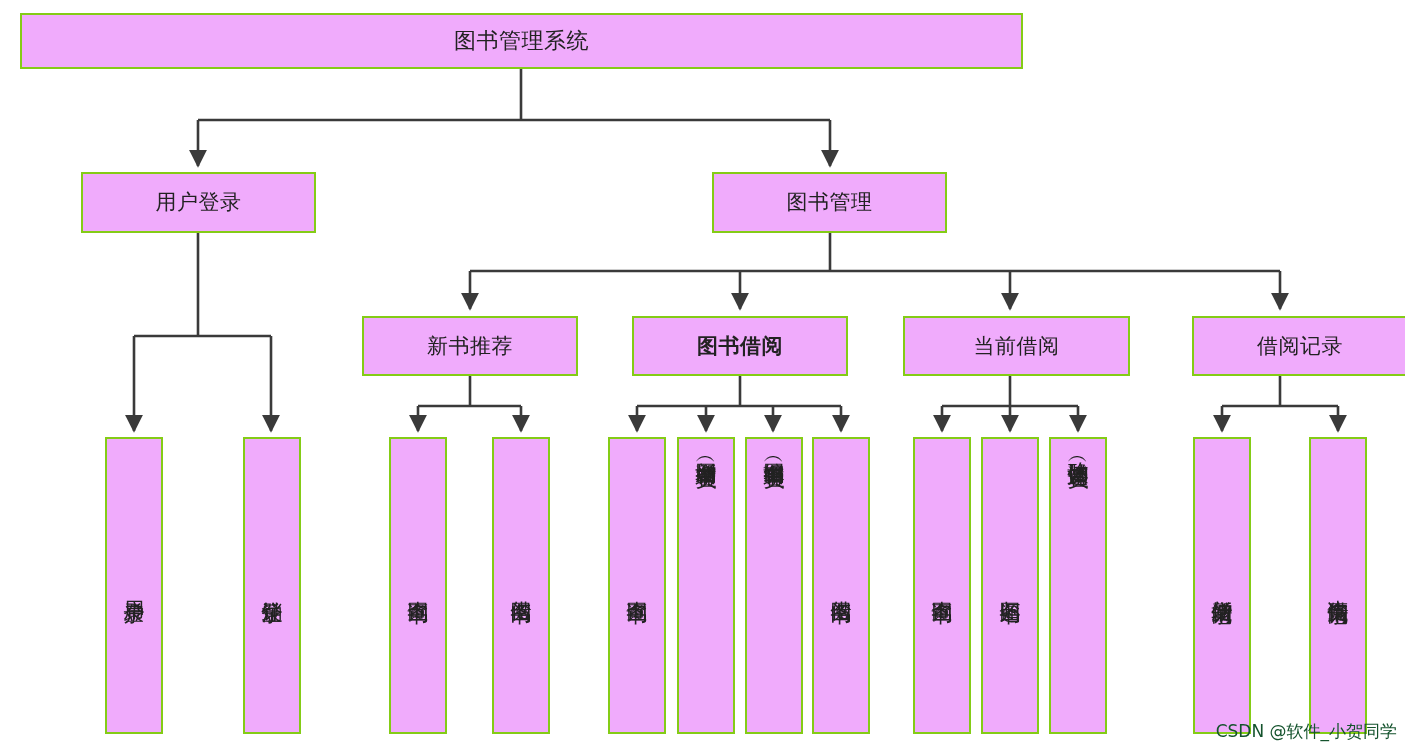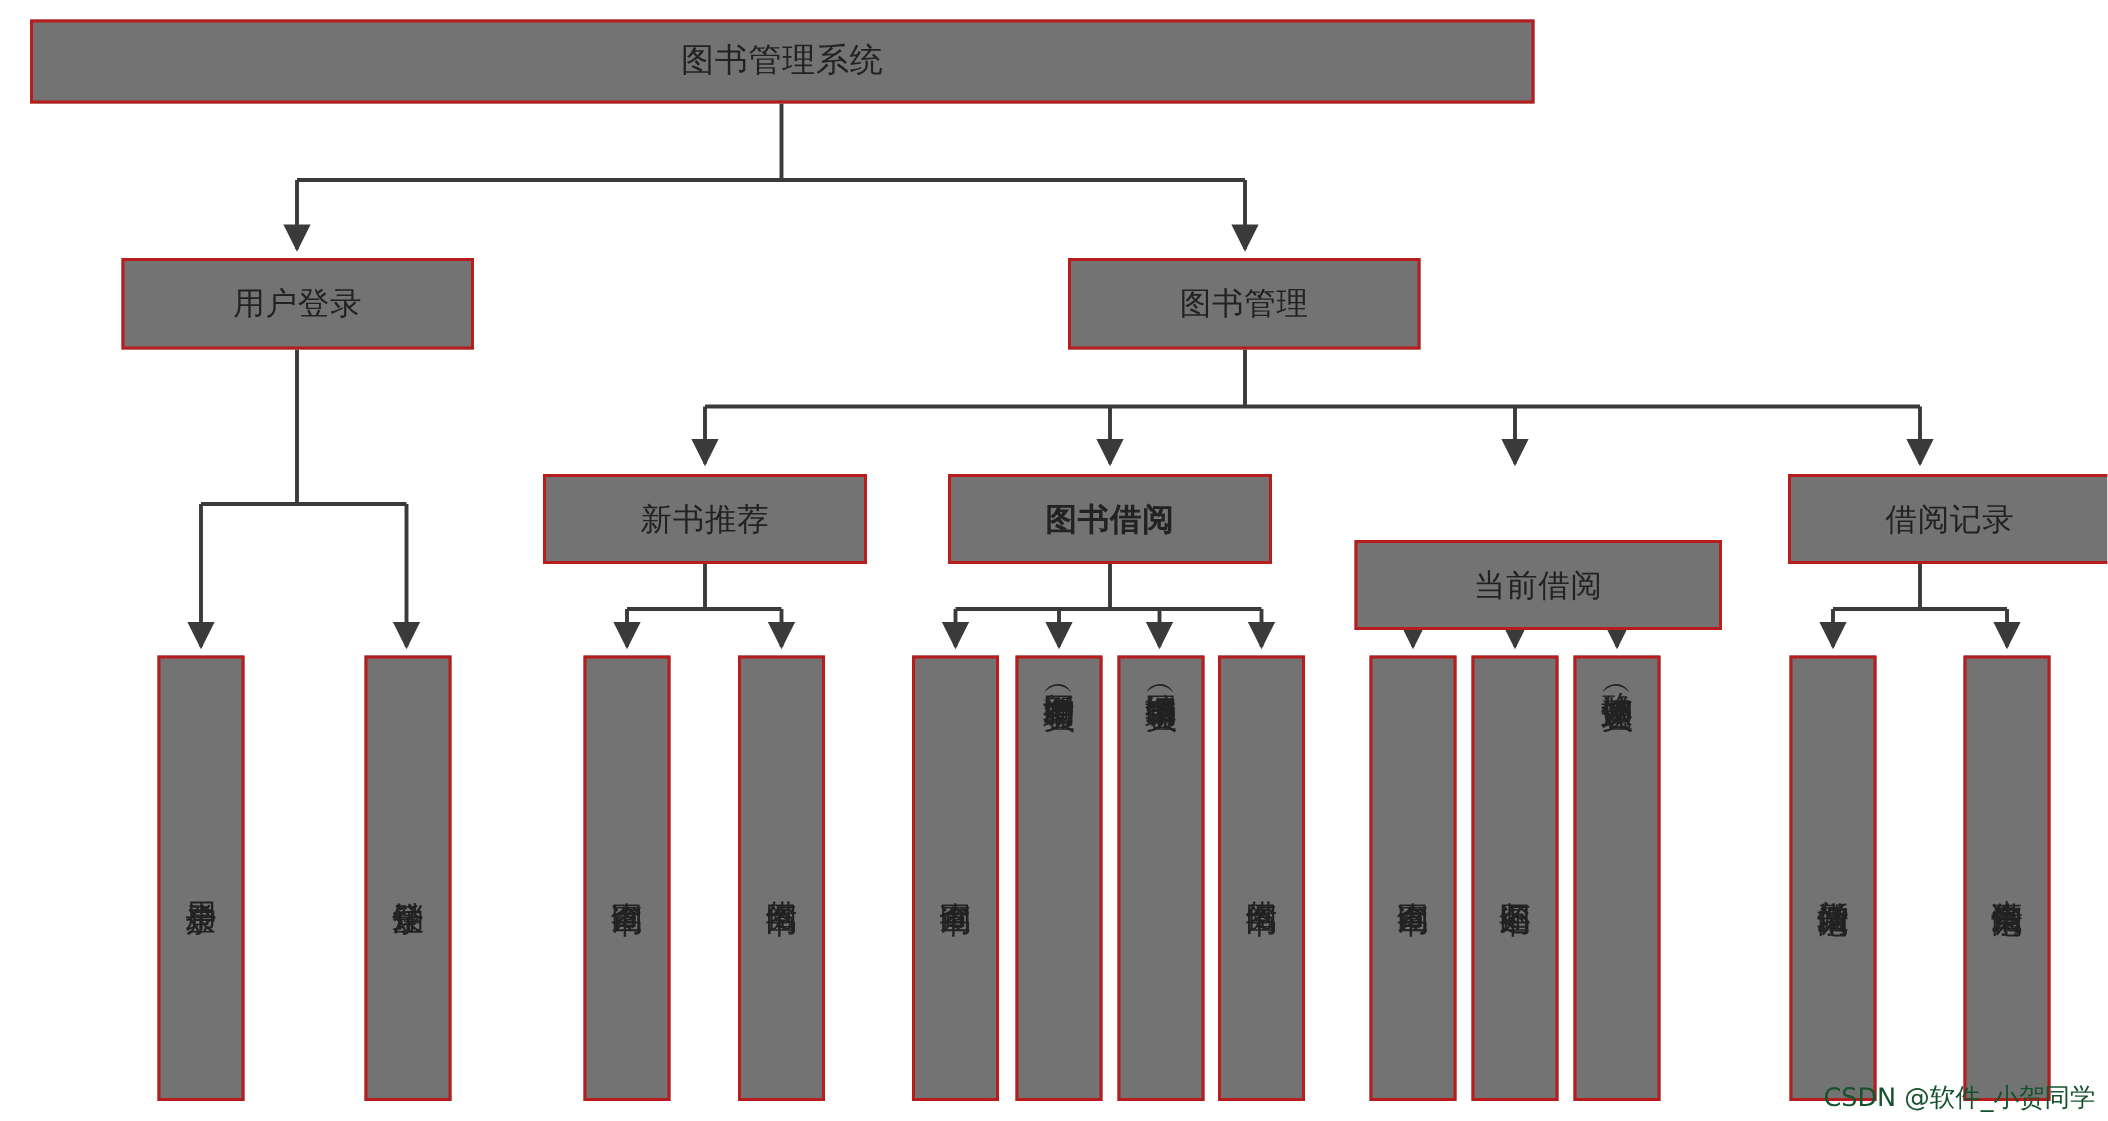--- a/index.html
+++ b/index.html
@@ -22,22 +22,22 @@
     position: absolute;
     left: 0;
     top: 0;
     width: 1405px;
     height: 747px;
     pointer-events: none;
   }
   .node {
     position: absolute;
     box-sizing: border-box;
-    background: #737373;
-    border: 2px solid #b91c1c;
+    background: #f0abfc;
+    border: 2px solid #84cc16;
     display: flex;
     align-items: center;
     justify-content: center;
     color: #222222;
     z-index: 2;
   }
   .node .lbl {
     display: block;
     text-align: center;
     line-height: 1.18;
@@ -144,21 +144,21 @@
   <div class="node h" style="left:712px; top:172px; width:235px; height:61px;">
     <span class="lbl">图书管理</span>
   </div>
 
   <div class="node h" style="left:362px; top:316px; width:216px; height:60px;">
     <span class="lbl">新书推荐</span>
   </div>
   <div class="node h" style="left:632px; top:316px; width:216px; height:60px;font-weight:bold;">
     <span class="lbl">图书借阅</span>
   </div>
-  <div class="node h" style="left:903px; top:316px; width:245px; height:60px;margin-top:44px;">
+  <div class="node h" style="left:903px; top:316px; width:227px; height:60px;">
     <span class="lbl">当前借阅</span>
   </div>
   <div class="node h" style="left:1172px; top:316px; width:216px; height:60px;margin-left:20px;">
     <span class="lbl">借阅记录</span>
   </div>
 
   <div class="node v mid" style="left:105px; top:437px; width:58px; height:297px;">
     <span class="lbl">用户登录</span>
   </div>
   <div class="node v mid" style="left:243px; top:437px; width:58px; height:297px;">

